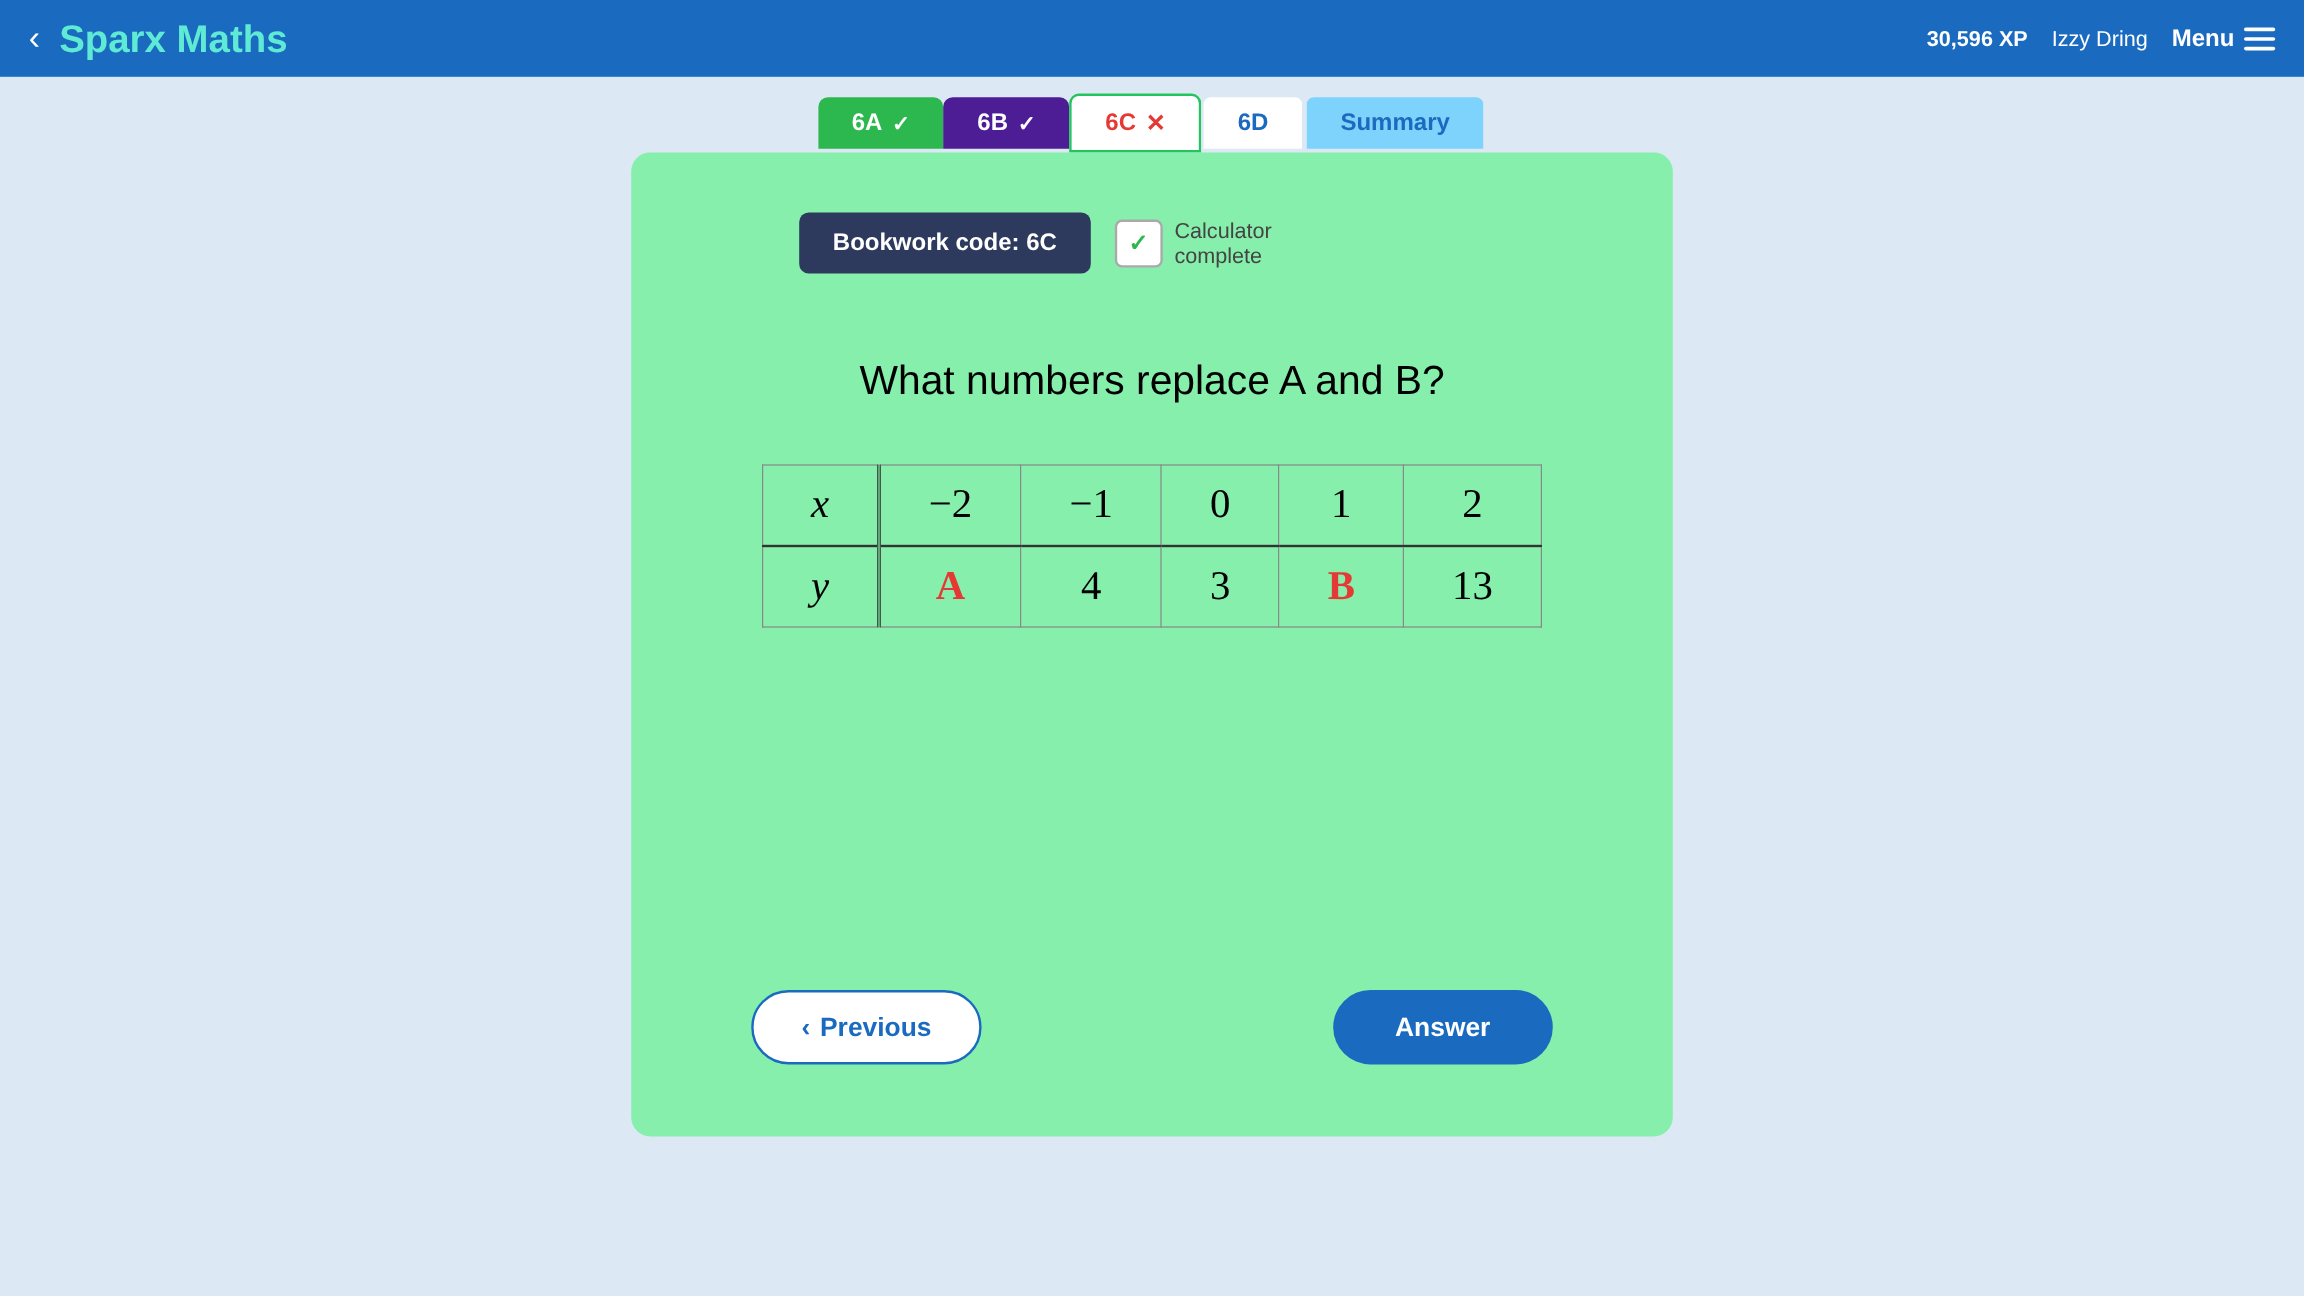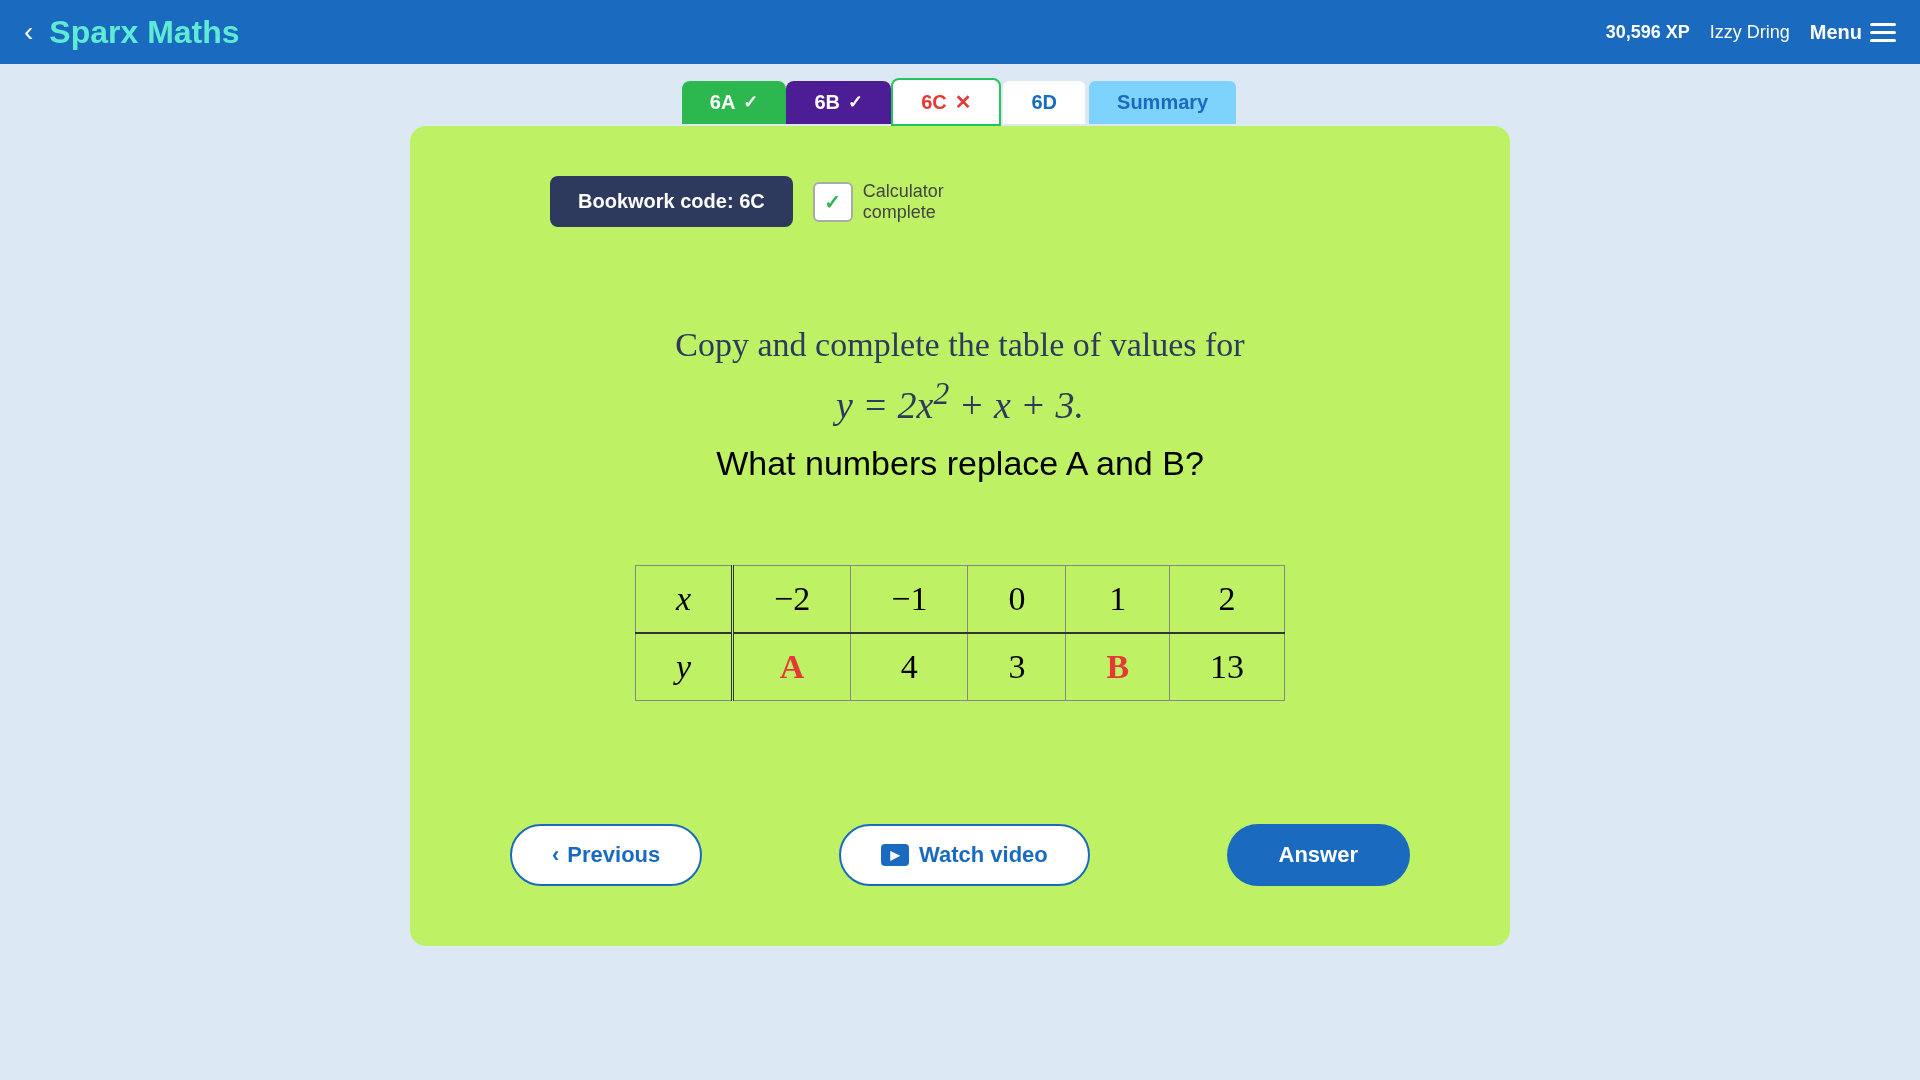--- a/index.html
+++ b/index.html
@@ -120,30 +120,29 @@
       font-weight: 900;
     }
 
     
     .main-wrapper {
       display: flex;
       justify-content: center;
       padding: 0 80px;
     }
     .content-card {
-      background: #bef264;
+      background: #86efac;
       border-radius: 16px;
-      width: 1100px;
+      width: 868px;
       min-height: 820px;
       padding: 50px 80px 60px 80px;
       display: flex;
       flex-direction: column;
       align-items: center;
       position: relative;
-      gap: 32px;
     }
 
     
     .bookwork-row {
       display: flex;
       align-items: center;
       gap: 20px;
       margin-bottom: 60px;
       align-self: flex-start;
       margin-left: 60px;
@@ -338,26 +337,20 @@
       <div class="calculator-allowed">
         <div class="calc-icon"></div>
         <div>
           <div>Calculator</div>
           <div>complete</div>
         </div>
       </div>
     </div>
 
     <div class="question-area">
-      <div class="question-text">
-        <span>Copy and complete the table of values for</span><br>
-        <span class="math-formula">
-          <i>y</i> = 2<i>x</i><sup>2</sup> + <i>x</i> + 3.
-        </span>
-      </div>
       <div class="question-sub">
         <span>What numbers replace A and B?</span>
       </div>
     </div>
 
     <table class="values-table">
       <tbody>
           <tr>
         <td><i>x</i></td>
         <td>−2</td>
@@ -375,23 +368,19 @@
         <td>13</td>
       </tr>
     </tbody>
       </table>
 
     <div class="bottom-bar">
       <button class="btn-previous">
         <span>‹</span>
         <span>Previous</span>
       </button>
-      <button class="btn-watch-video">
-        <span class="video-icon"></span>
-        <span>Watch video</span>
-      </button>
       <button class="btn-answer">
         <span>Answer</span>
       </button>
     </div>
 
   </div>
 </div>
 
 </body></html>

